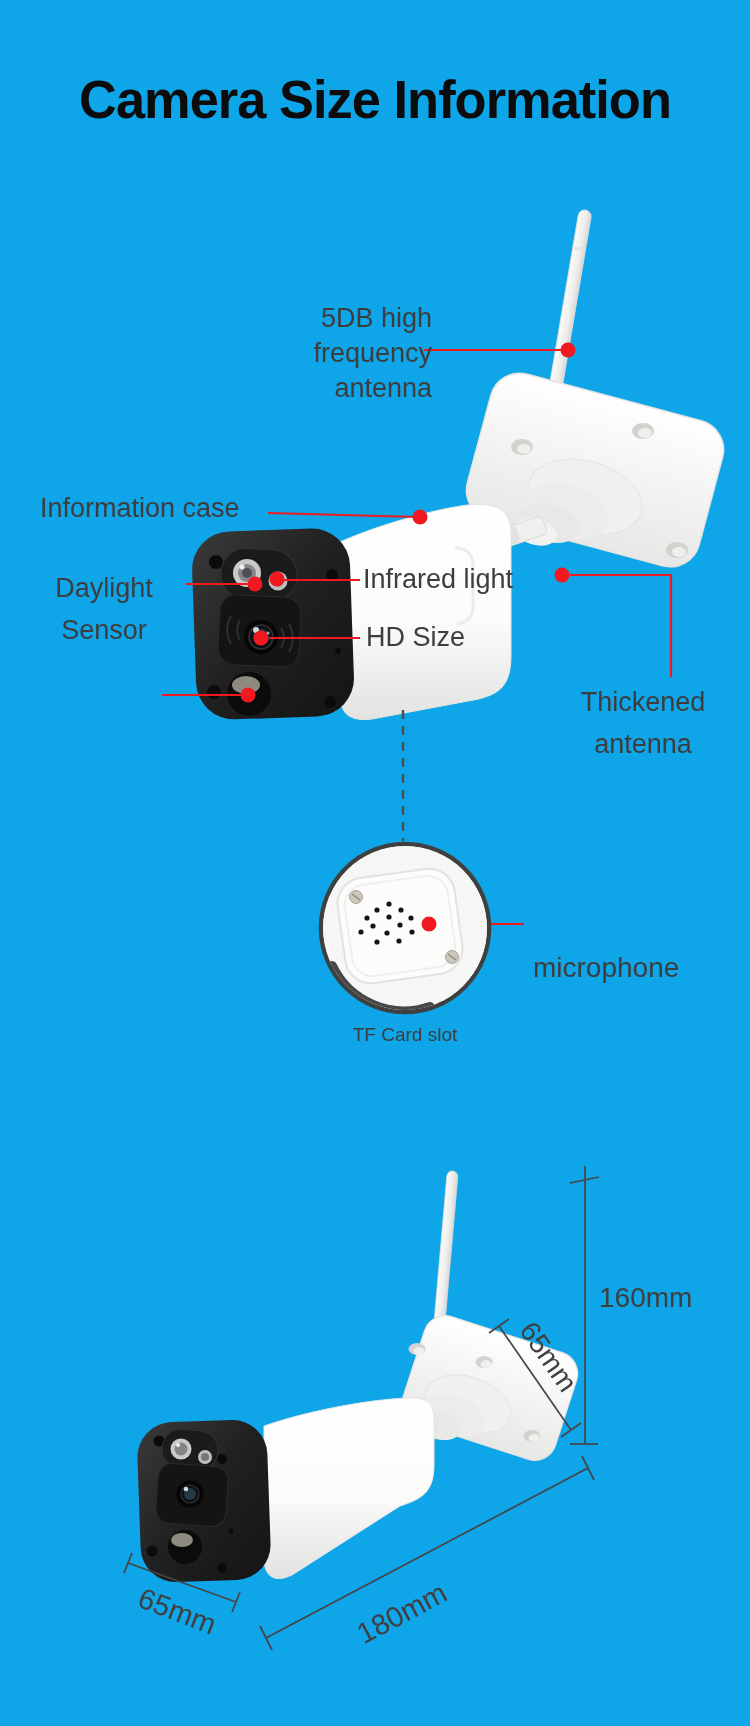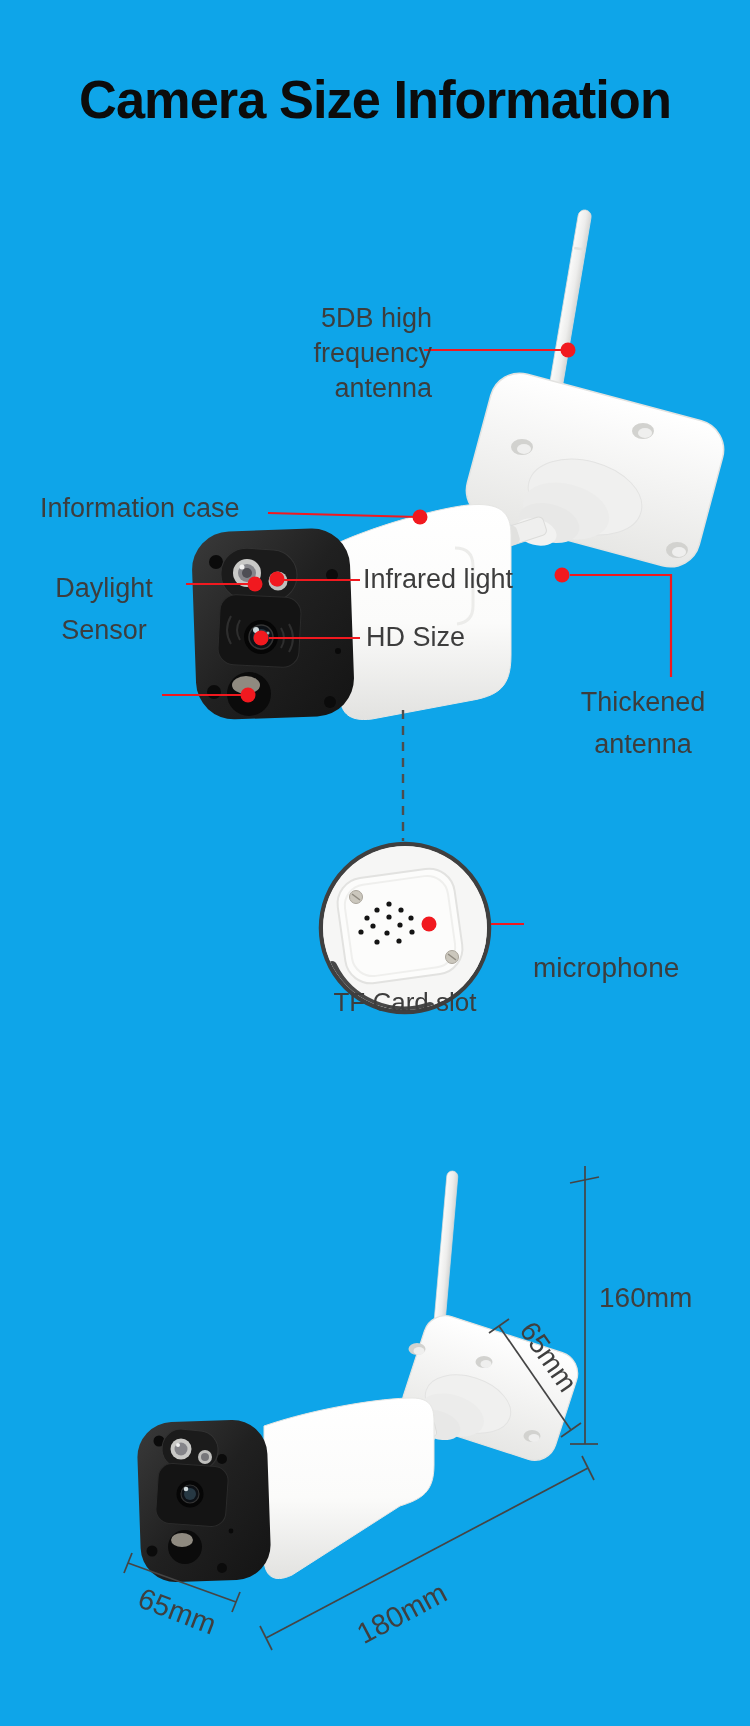--- a/index.html
+++ b/index.html
@@ -270,21 +270,21 @@
   <div class="lbl" style="left:363px;top:563px;">Infrared light</div>
 
   <div class="lbl" style="left:366px;top:621px;">HD Size</div>
 
 
   <div class="lbl center lh30" style="left:567px;top:681px;width:152px;">Thickened
 antenna</div>
 
   <div class="lbl" style="left:533px;top:907px;font-size:28px;margin-top:44px;">microphone</div>
 
-  <div class="lbl center" style="left:298px;top:987px;width:214px;font-size:26px;">TF Card slot</div>
+  <div class="lbl center" style="left:298px;top:1023px;width:214px;font-size:19px;">TF Card slot</div>
 
   <div class="lbl dim" style="left:599px;top:1281px;">160mm</div>
 
   <div class="lbl dim center rot55" style="left:483px;top:1340px;width:130px;">65mm</div>
 
   <div class="lbl dim center rot21" style="left:112px;top:1594px;width:130px;font-size:29px;">65mm</div>
 
   <div class="lbl dim center rotm28" style="left:322px;top:1596px;width:160px;font-size:29px;">180mm</div>
 </div>
 

